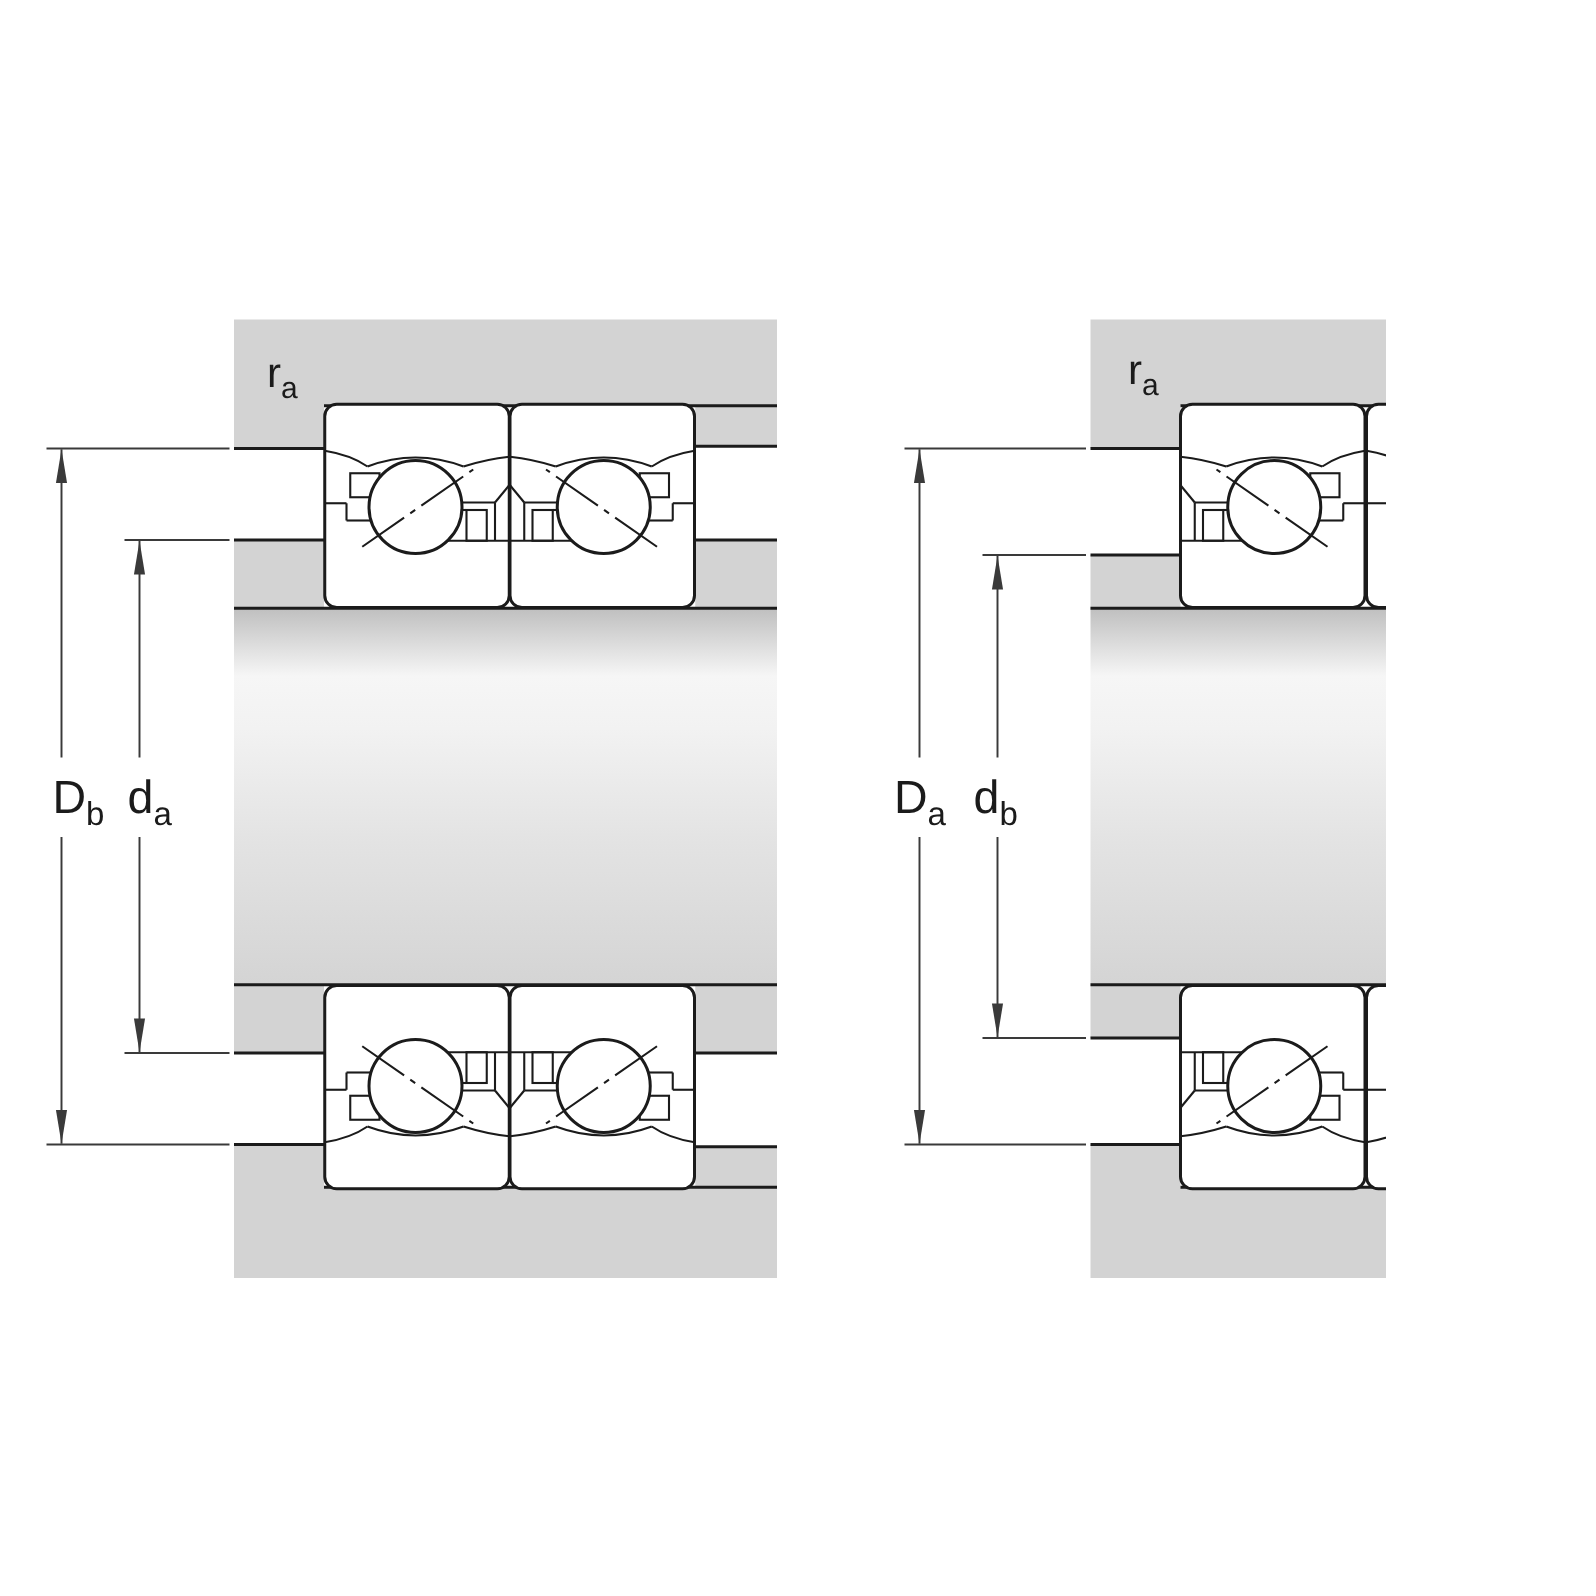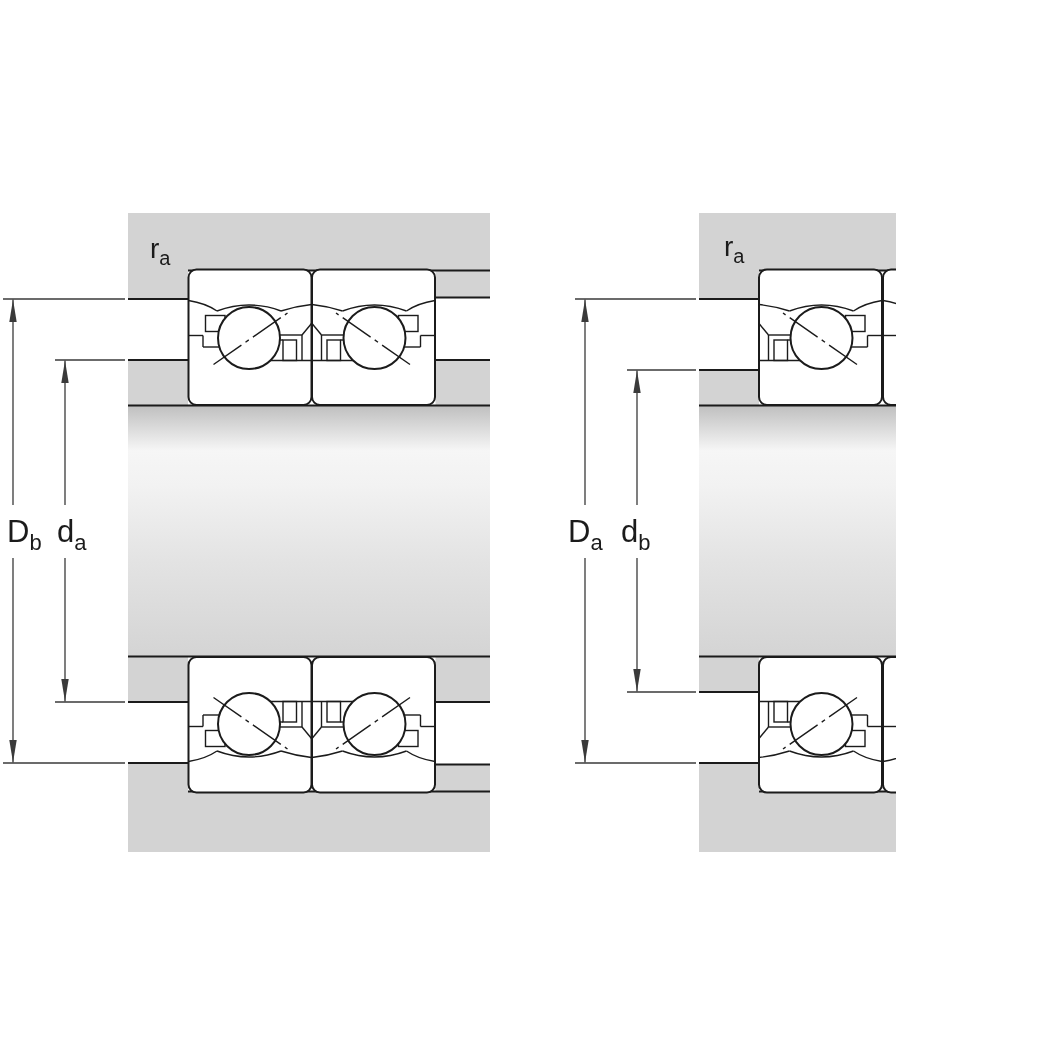--- a/index.html
+++ b/index.html
@@ -8,20 +8,21 @@
     background: #ffffff;
     width: 1064px;
     height: 1064px;
     font-family: "Liberation Sans", sans-serif;
   }
   #stage {
     position: relative;
     width: 896px;
     height: 1064px;
     overflow: hidden;
+    margin-left: 28px;
   }
   svg { display: block; }
   text.dimlabel {
     font-family: "Liberation Sans", sans-serif;
     font-size: 31px;
     fill: #1b1b1b;
   }
   text.dimlabel .sub { font-size: 22px; }
   text.ralabel {
     font-family: "Liberation Sans", sans-serif;

